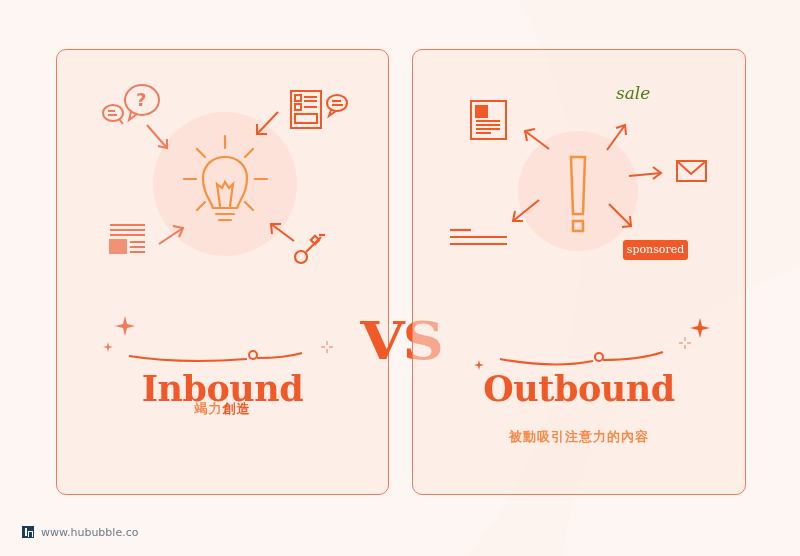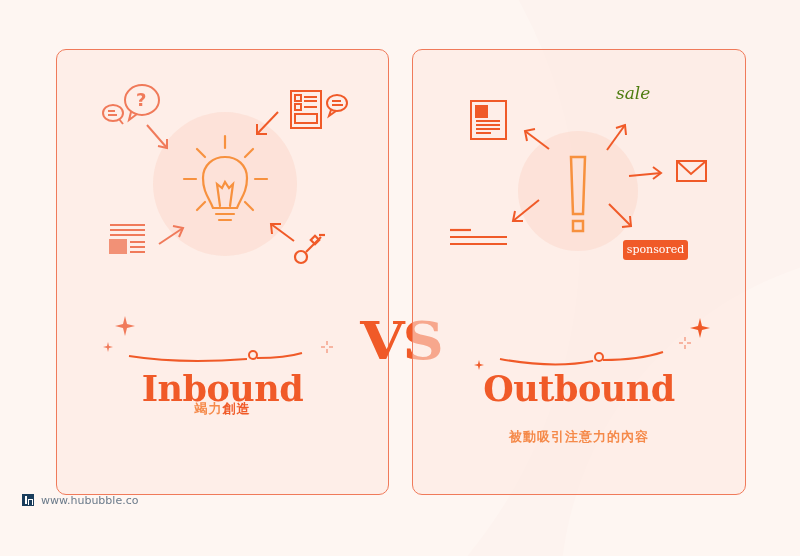--- a/index.html
+++ b/index.html
@@ -39,21 +39,21 @@
     }
     .sub.l1 { top: 350px; }
     .sub.l2 { top: 378px; }
     .sub .hl { color: #f05a28; }
     .vs {
       position: absolute; left: 356px; top: 310px; width: 90px; text-align: center;
       font-family: "DejaVu Serif", serif; font-weight: bold; font-size: 52px;
       color: #f05a28; letter-spacing: -2px; transform: scaleX(1.1);
     }
     .footer {
-      position: absolute; left: 22px; top: 494px; display: flex; align-items: flex-start; gap: 7px;
+      position: absolute; left: 22px; top: 526px; display: flex; align-items: flex-start; gap: 7px;
     }
     .logo {
       width: 12px; height: 12px; background: #1a3d5c; position: relative;
     }
     .logo::before {
       content: ""; position: absolute; left: 3px; top: 2px; width: 1.5px; height: 8px; background: #fff;
     }
     .logo::after {
       content: ""; position: absolute; left: 6px; top: 5px; width: 3px; height: 5px;
       border: 1.5px solid #fff; border-bottom: none;

